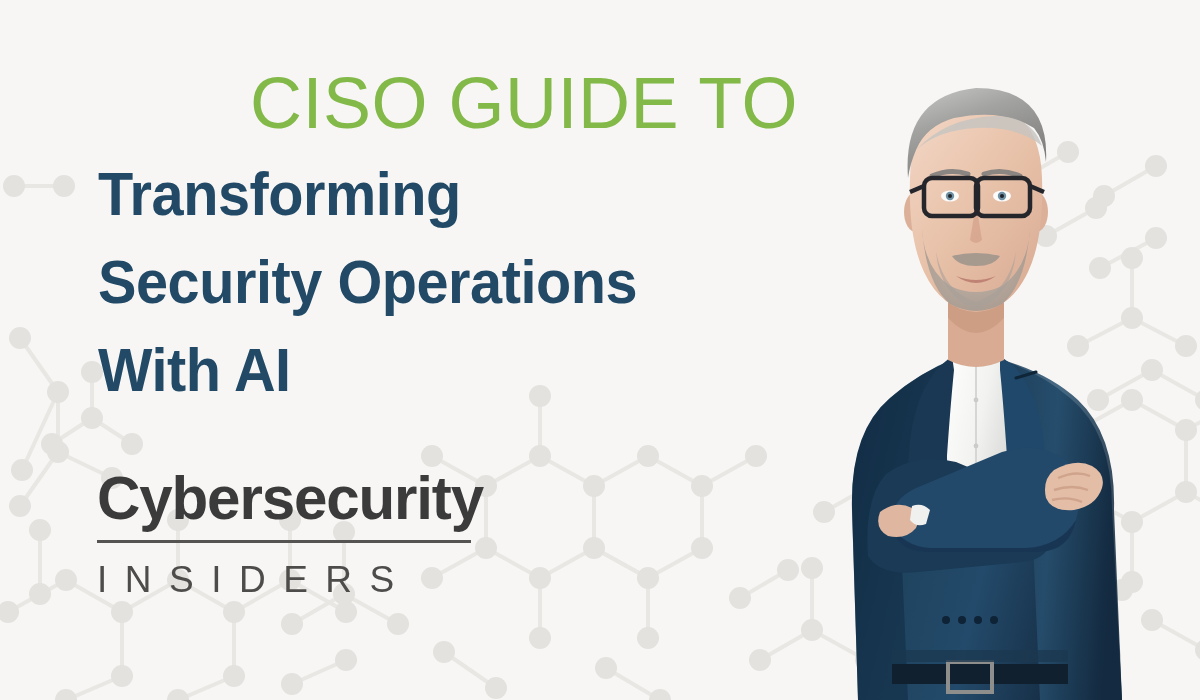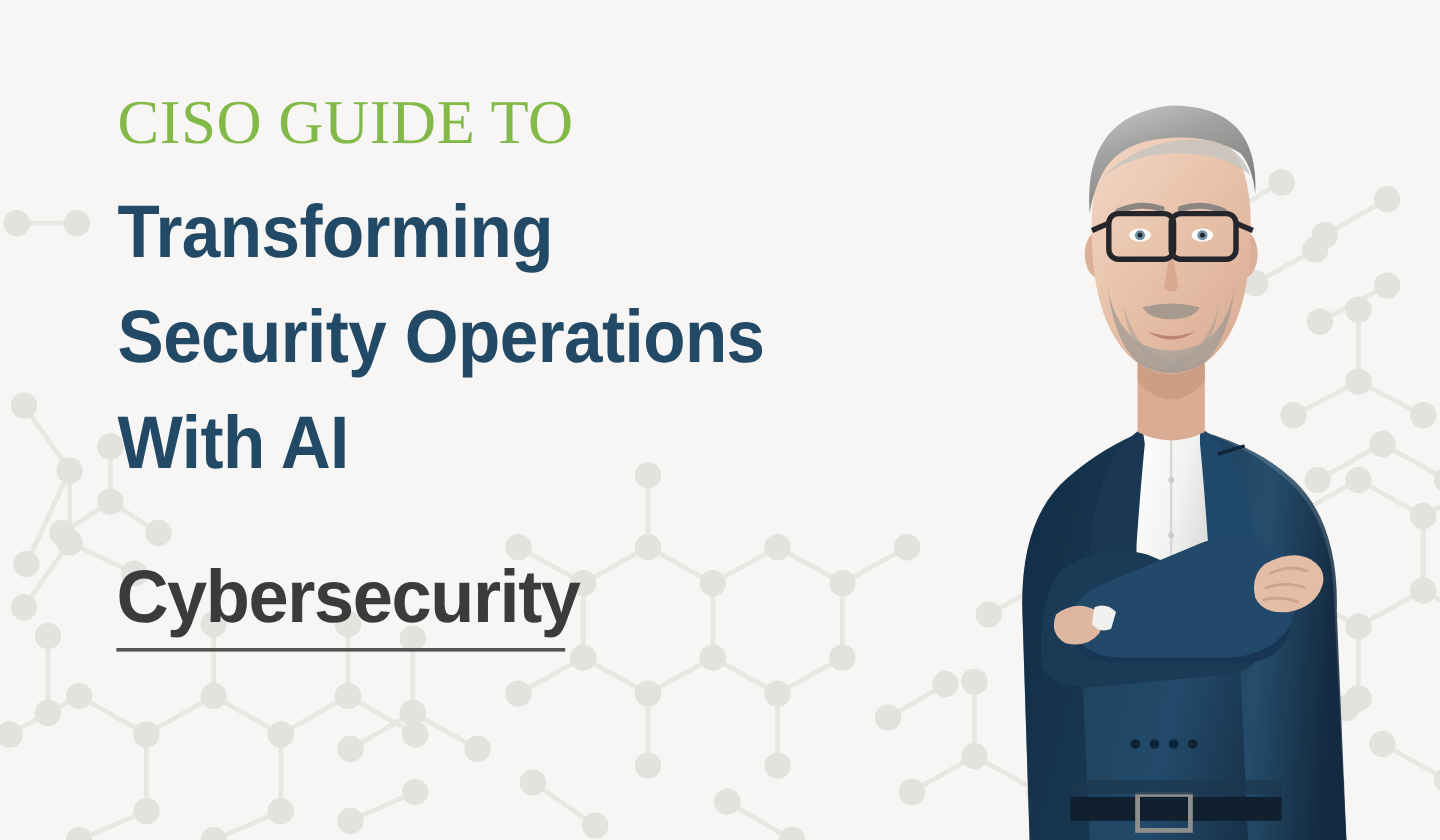--- a/index.html
+++ b/index.html
@@ -36,28 +36,29 @@
   
   #text-block {
     position: absolute;
     left: 98px;
     top: 72px;
     z-index: 5;
     width: 700px;
   }
 
   #eyebrow {
-    font-family: Liberation Serif, serif;
-    font-size: 52px;
+    font-family: Liberation Sans, sans-serif;
+    font-size: 72px;
     line-height: 62px;
     font-weight: 300;
     letter-spacing: 0.5px;
     color: #82b948;
     margin: 0 0 16px 0;
     white-space: nowrap;
+    text-align: right;
   }
 
   #main-title {
     font-family: "Liberation Sans Narrow", "Liberation Sans", sans-serif;
     font-size: 62px;
     line-height: 88px;
     font-weight: bold;
     letter-spacing: -0.5px;
     color: #224a67;
     margin: 0;
@@ -287,20 +288,21 @@
     <h1 id="main-title">
       <span class="tline">Transforming</span>
       <span class="tline">Security Operations</span>
       <span class="tline">With AI</span>
     </h1>
   </div>
 
   <div id="logo">
     <div id="logo-word">Cybersecurity</div>
     <div id="logo-rule"></div>
+    <div id="logo-sub">INSIDERS</div>
   </div>
 
   <svg id="person" viewBox="0 0 460 700" xmlns="http://www.w3.org/2000/svg">
     <defs>
       <linearGradient id="suitGrad" x1="0" y1="0" x2="1" y2="0.3">
         <stop offset="0%" stop-color="#15304a"></stop>
         <stop offset="35%" stop-color="#1f4460"></stop>
         <stop offset="62%" stop-color="#234a6a"></stop>
         <stop offset="100%" stop-color="#14293f"></stop>
       </linearGradient>

